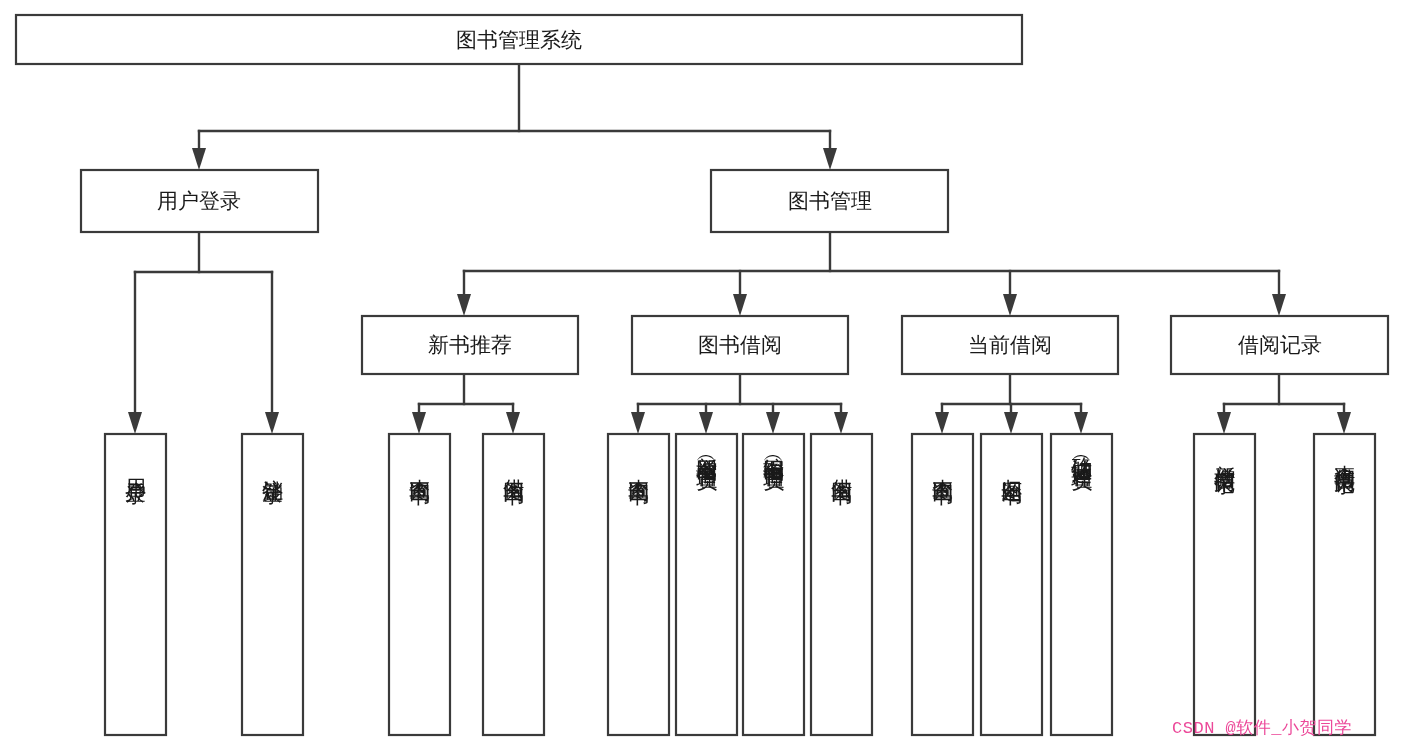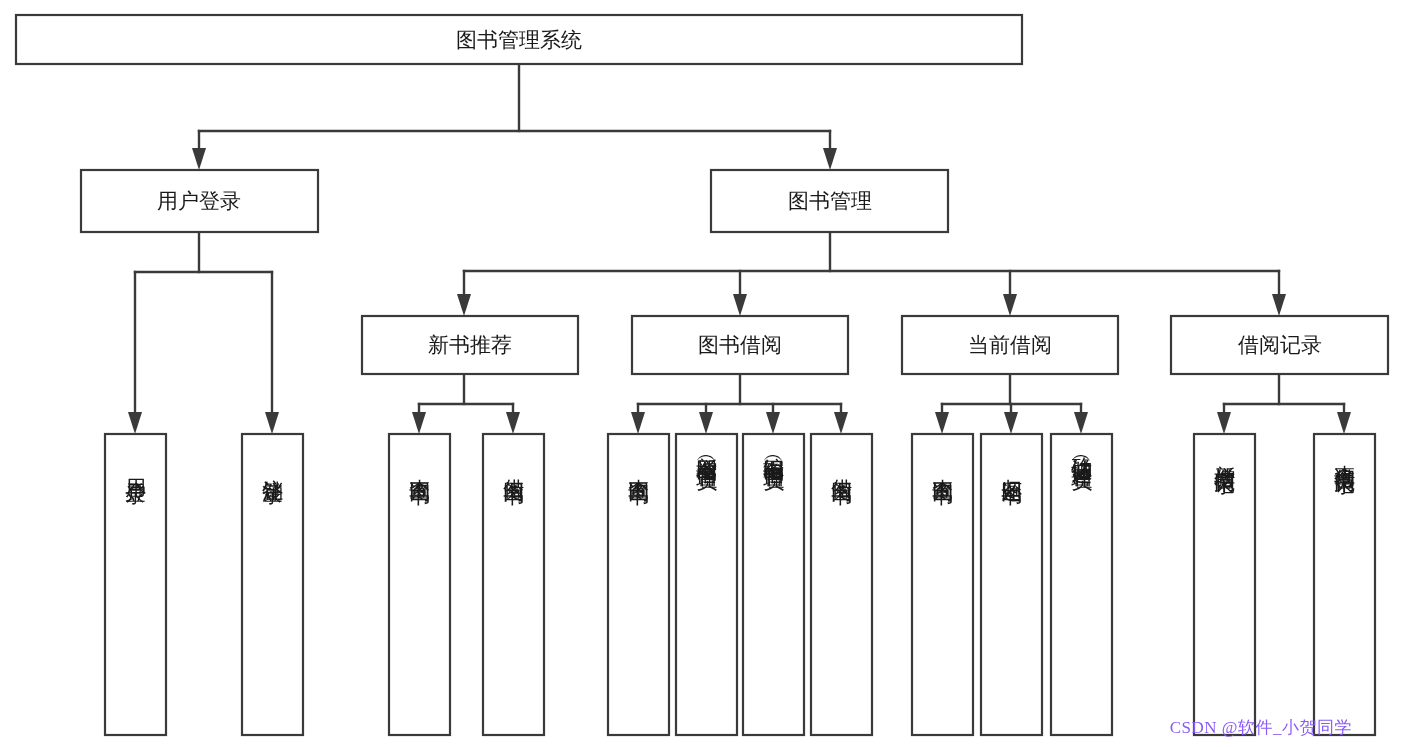--- a/index.html
+++ b/index.html
@@ -63,23 +63,23 @@
     font-size: 21px;
     line-height: 1.08;
     color: #1a1a1a;
     letter-spacing: 2px;
     white-space: nowrap;
   }
   .watermark {
     position: absolute;
     right: 10px;
     bottom: 8px;
-    font-family: Liberation Serif, serif;
+    font-family: Liberation Mono, monospace;
     font-size: 17px;
-    color: #8b5cf6;
+    color: #ec4899;
     letter-spacing: 0.5px;
     white-space: nowrap;
     pointer-events: none;
     margin-top: 19px;
   }
 </style>
 </head>
 <body>
 
 <div id="diagram-root">

